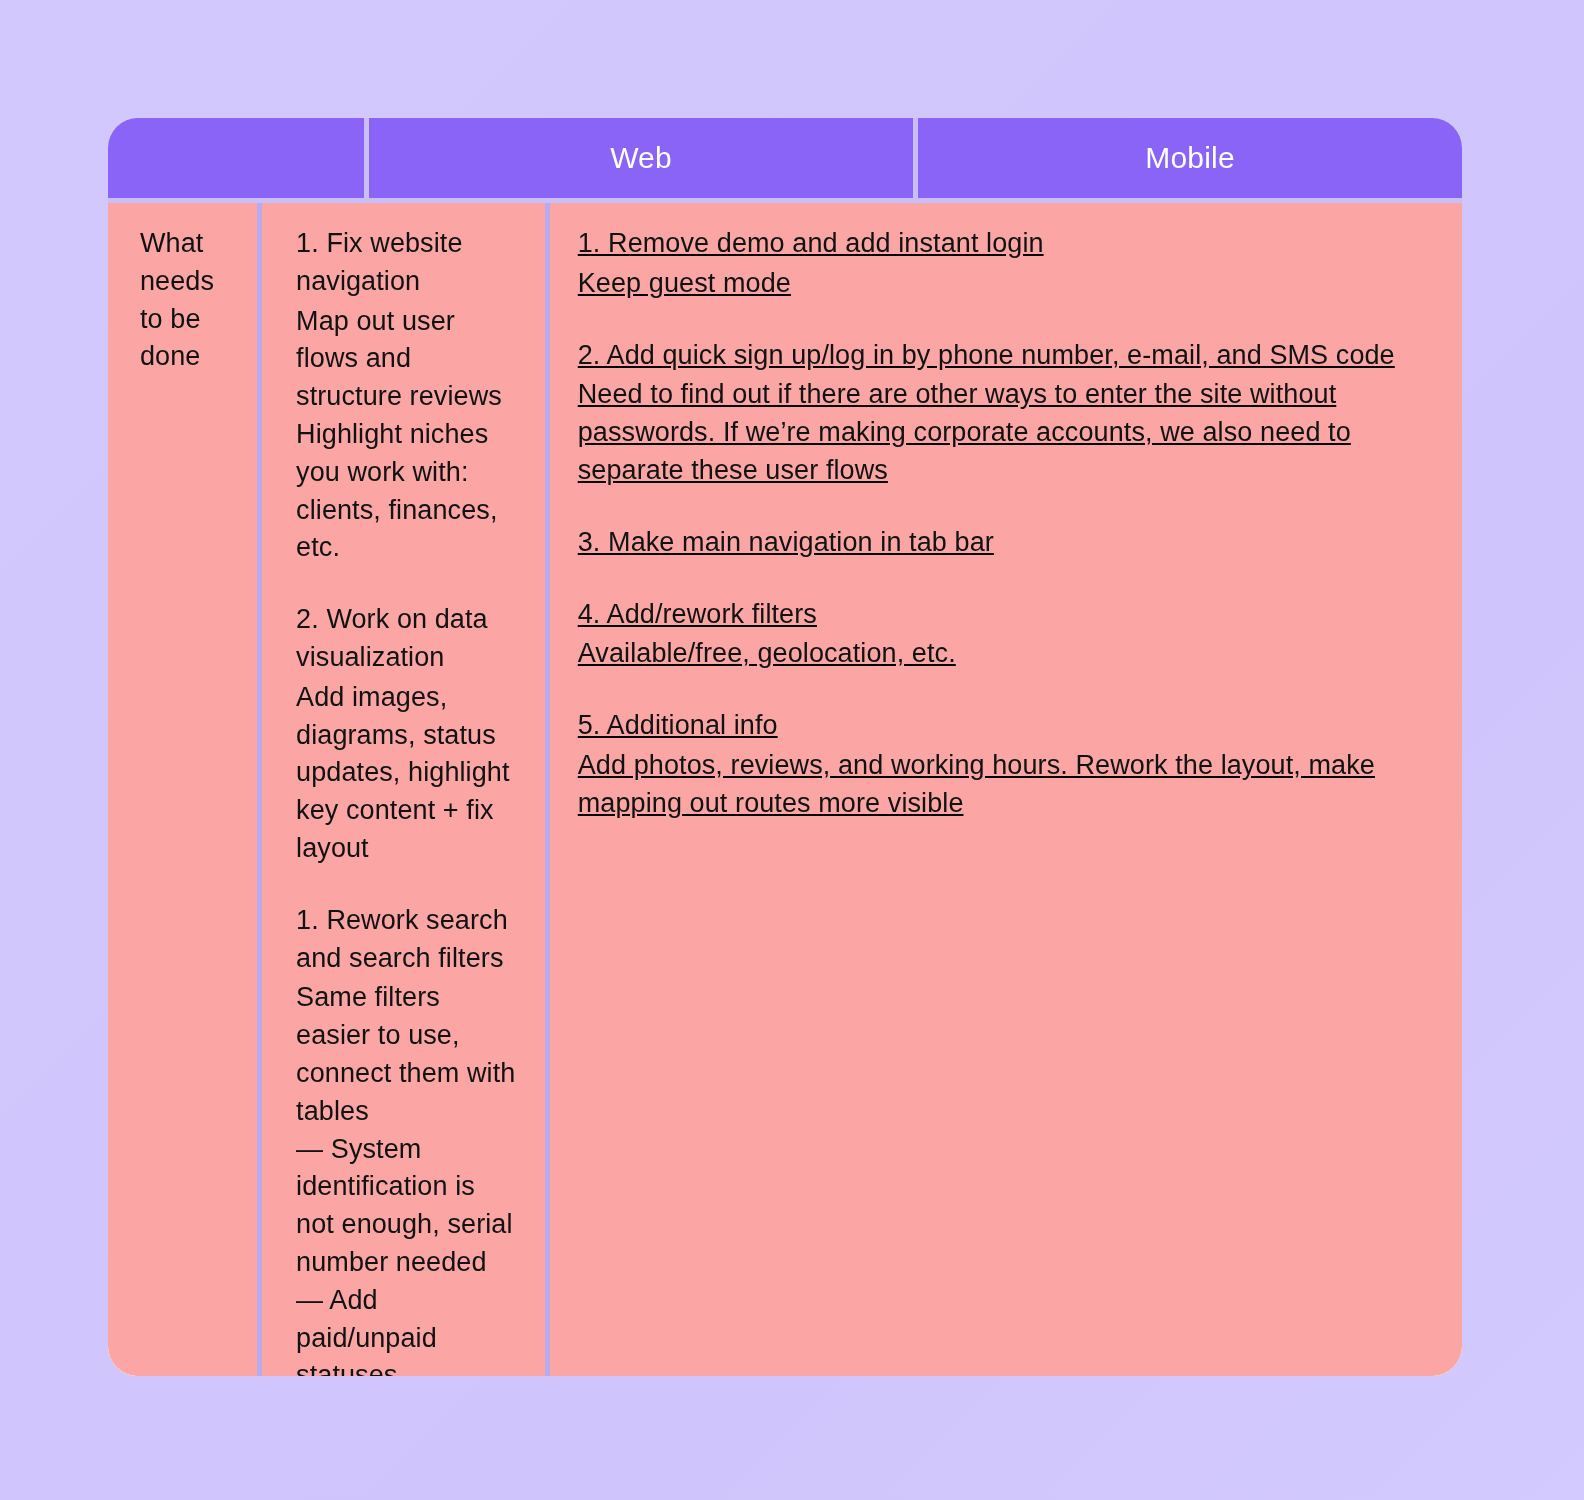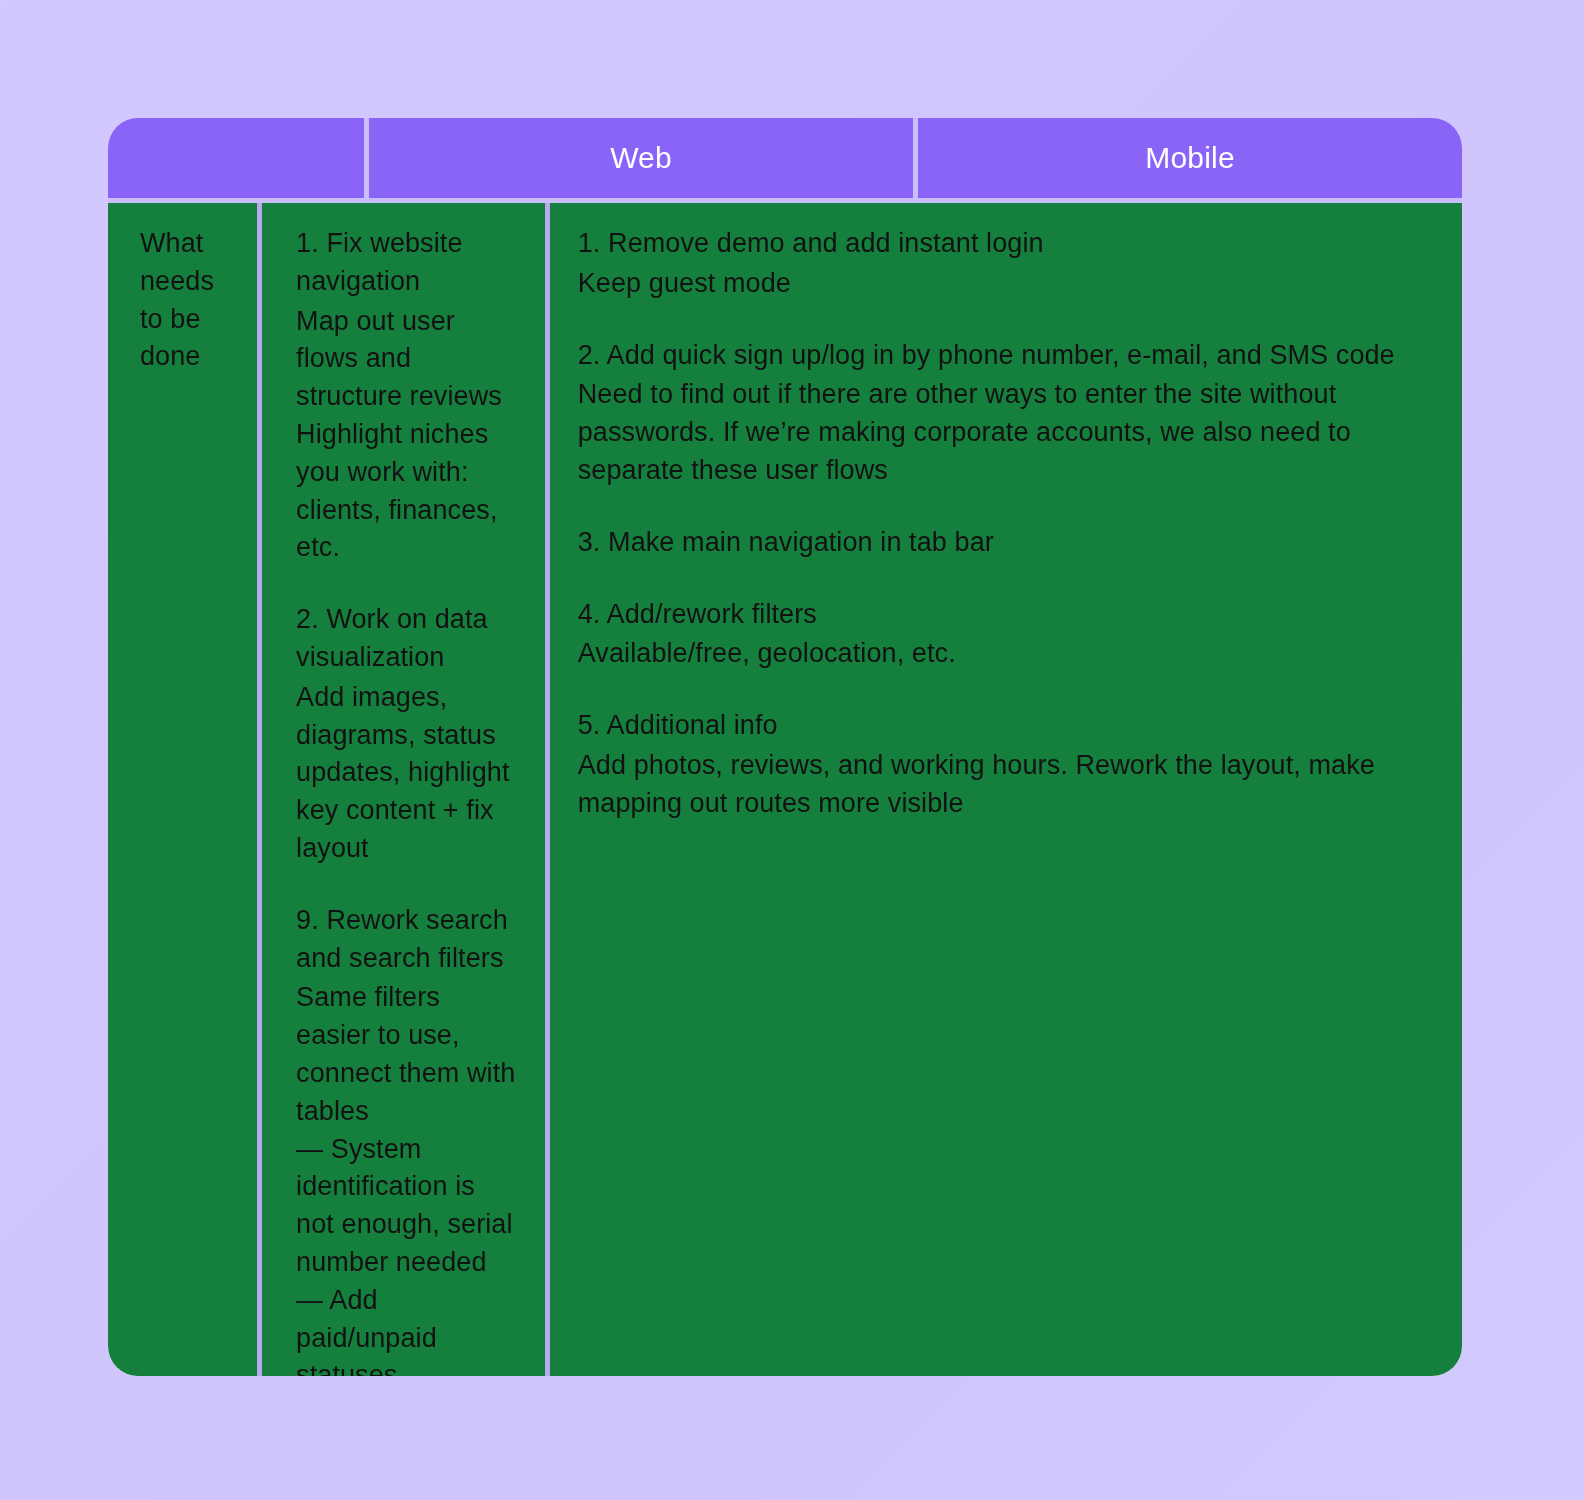--- a/index.html
+++ b/index.html
@@ -80,26 +80,26 @@
     left: 0;
     top: 85px;
     width: 100%;
     height: 1173px;
     display: flex;
     background: #ffffff;
   }
   .col {
     box-sizing: border-box;
     height: 100%;
-    background: #15803d;
+    background: #fca5a5;
   }
   .col.c1 { width: 256px; padding: 22px 26px 0 32px; }
   .v-div  { width: 5px; height: 100%; background: #b8aaef; flex: 0 0 auto; }
   .col.c2 { width: 544px; padding: 22px 26px 4px 34px; }
-  .col.c3 { flex: 1 1 auto; padding: 22px 30px 0 28px; }
+  .col.c3 { flex: 1 1 auto; padding: 22px 30px 0 28px; text-decoration: underline; }
 
   .row-label {
     font-size: 27px;
     line-height: 1.40;
     color: #121212;
     letter-spacing: 0.1px;
   }
 
   
   .task-block { margin-bottom: 34px; }
@@ -151,21 +151,21 @@
             <div class="task-block">
               <p class="task-title">1. Fix website navigation</p>
               <p class="task-line">Map out user flows and structure reviews</p>
               <p class="task-line">Highlight niches you work with: clients, finances, etc.</p>
             </div>
             <div class="task-block">
               <p class="task-title">2. Work on data visualization</p>
               <p class="task-line">Add images, diagrams, status updates, highlight key content + fix layout</p>
             </div>
             <div class="task-block">
-              <p class="task-title">9. Rework search and search filters</p>
+              <p class="task-title">1. Rework search and search filters</p>
               <p class="task-line">Same filters easier to use, connect them with tables</p>
               <p class="task-line">— System identification is not enough, serial number needed</p>
               <p class="task-line">— Add paid/unpaid statuses</p>
               <p class="task-line">— Make it so columns can be edited</p>
             </div>
           </div>
       </div>
 
       <div class="v-div"></div>
 

